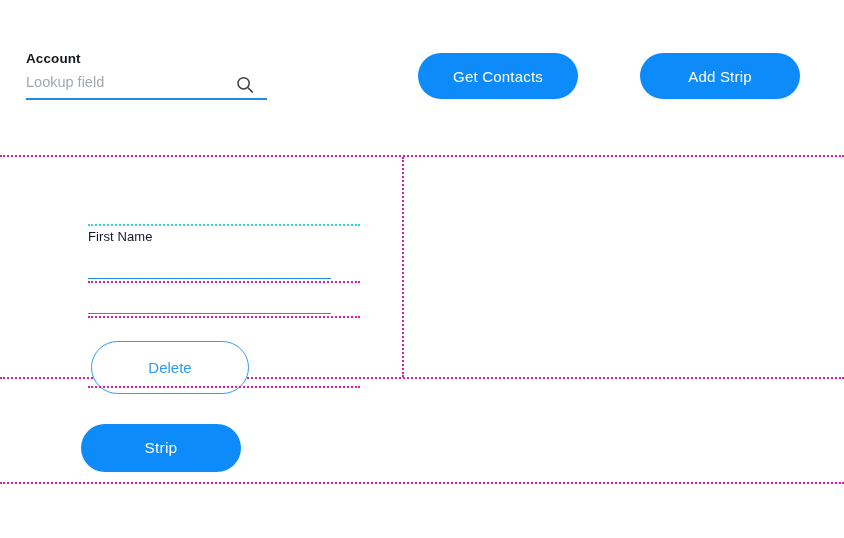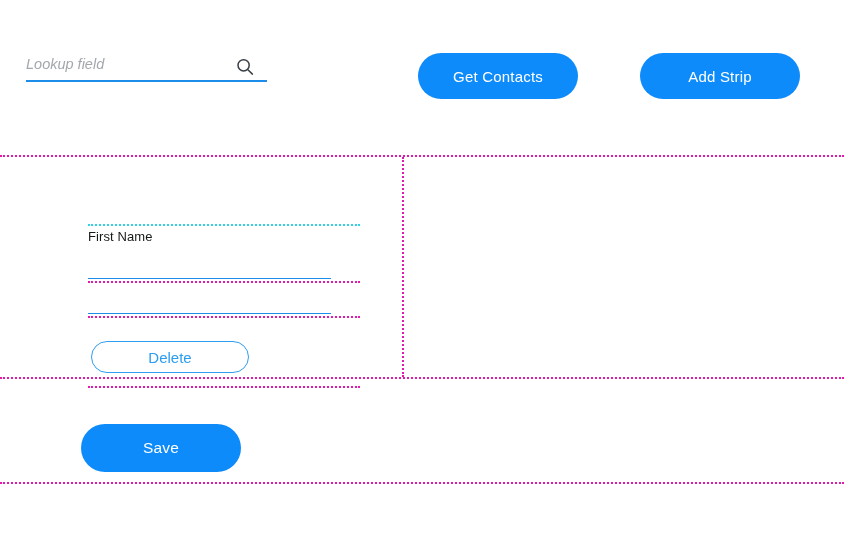--- a/index.html
+++ b/index.html
@@ -55,21 +55,20 @@
     left: 0;
     top: 1px;
     width: 200px;
     border: 0;
     outline: 0;
     background: transparent;
     font-family: "Liberation Sans", sans-serif;
     font-size: 14.5px;
     color: #3f4751;
     padding: 0;
-    font-style: italic;
   }
   .lookup-input::placeholder {
     color: #a3a8ae;
     opacity: 1;
   }
   .search-icon {
     position: absolute;
     right: 12px;
     top: 2px;
     width: 20px;
@@ -192,21 +191,21 @@
     height: 0;
     border-top: 2px dotted #e01ab0;
   }
 
   
   #btn-delete {
     position: absolute;
     left: 91px;
     top: 168px;
     width: 158px;
-    height: 32px;
+    height: 53px;
     border: 1.5px solid #2e9ef0;
     border-radius: 999px;
     background: #ffffff;
     color: #2b9df0;
     font-family: "Liberation Sans", sans-serif;
     font-size: 15px;
     cursor: pointer;
     padding: 0;
   }
   .delete-bottom-rule {
@@ -229,20 +228,21 @@
   }
 </style>
 </head>
 <body>
 
 <div class="canvas">
 
   <div class="toolbar">
 
     <div class="lookup-group">
+      <div class="lookup-label">Account</div>
 
       <div class="lookup-field">
         <input class="lookup-input" type="text" placeholder="Lookup field" style="">
         <span class="search-icon">
           <svg width="20" height="20" viewBox="0 0 20 20" fill="none" xmlns="http://www.w3.org/2000/svg">
             <circle cx="8.6" cy="8.3" r="5.6" stroke="#3a3f45" stroke-width="1.5"></circle>
             <line x1="12.9" y1="12.7" x2="17.4" y2="17.1" stroke="#3a3f45" stroke-width="1.5" stroke-linecap="round"></line>
           </svg>
         </span>
       </div>
@@ -276,16 +276,16 @@
       </div>
 
       <button id="btn-delete">Delete</button>
 
       <div class="delete-bottom-rule"></div>
     </div>
 
     <div class="strip-col-right"></div>
   </div>
 
-  <button class="btn-pill" id="btn-save">Save</button>
+  <button class="btn-pill" id="btn-save">Strip</button>
 
   <div class="footer-rule"></div>
 </div>
 
 </body></html>

